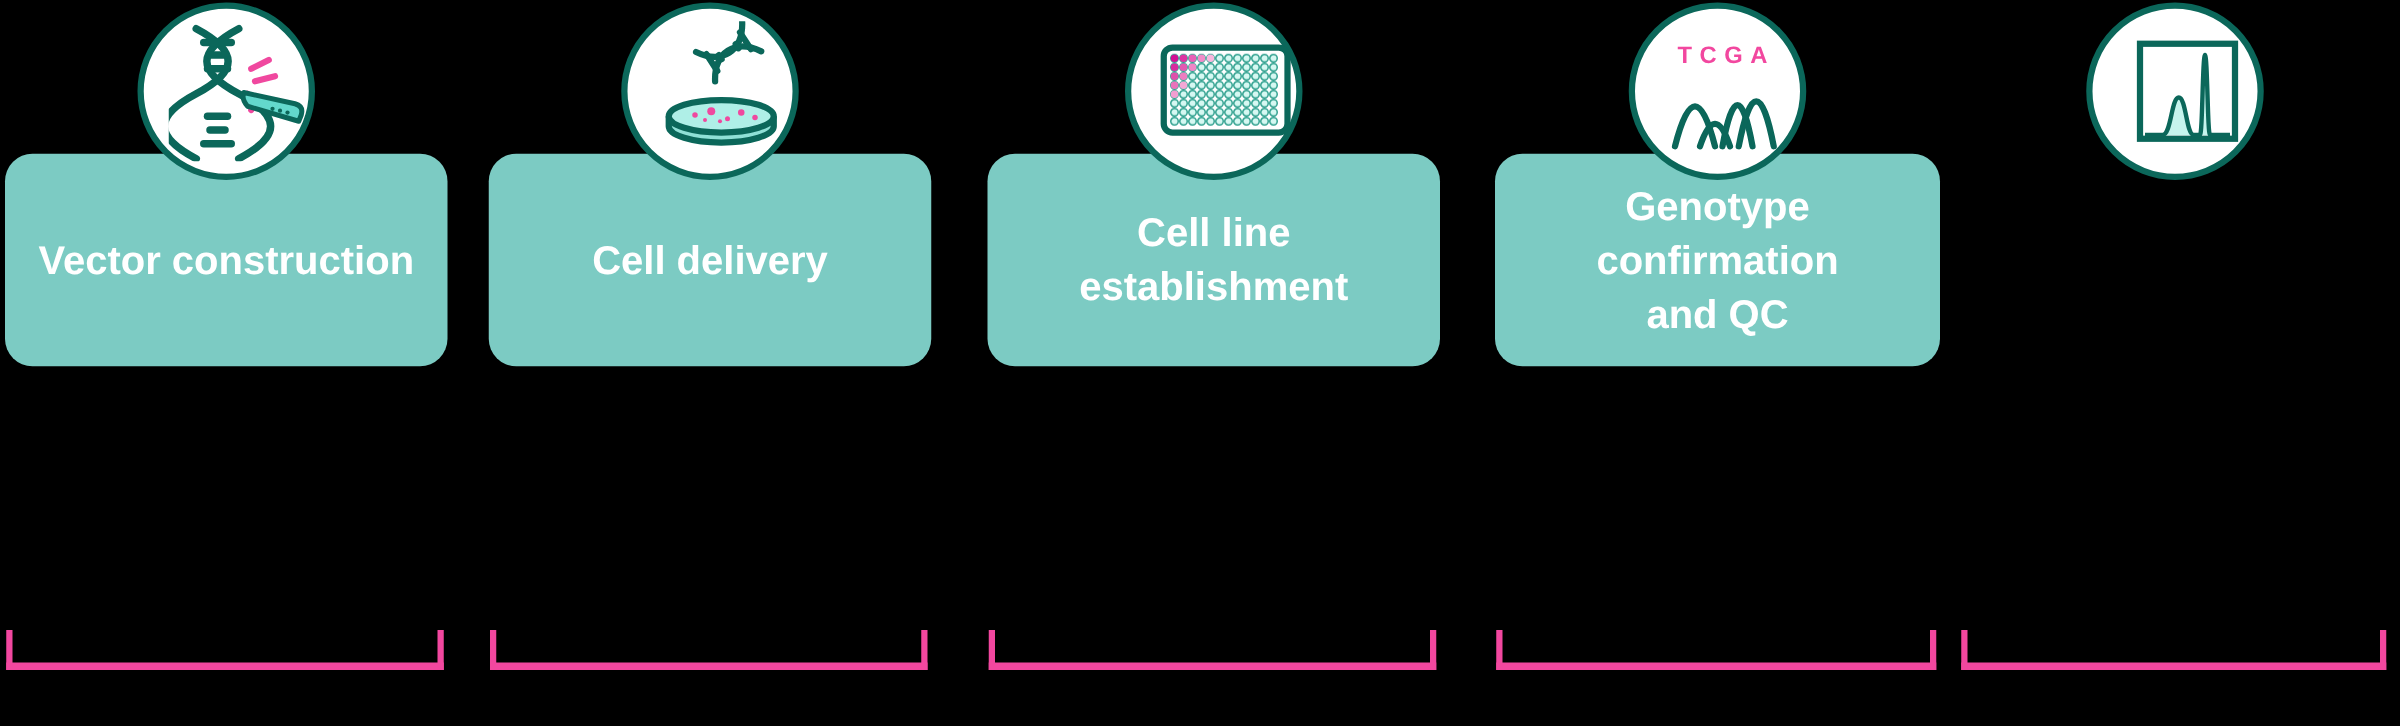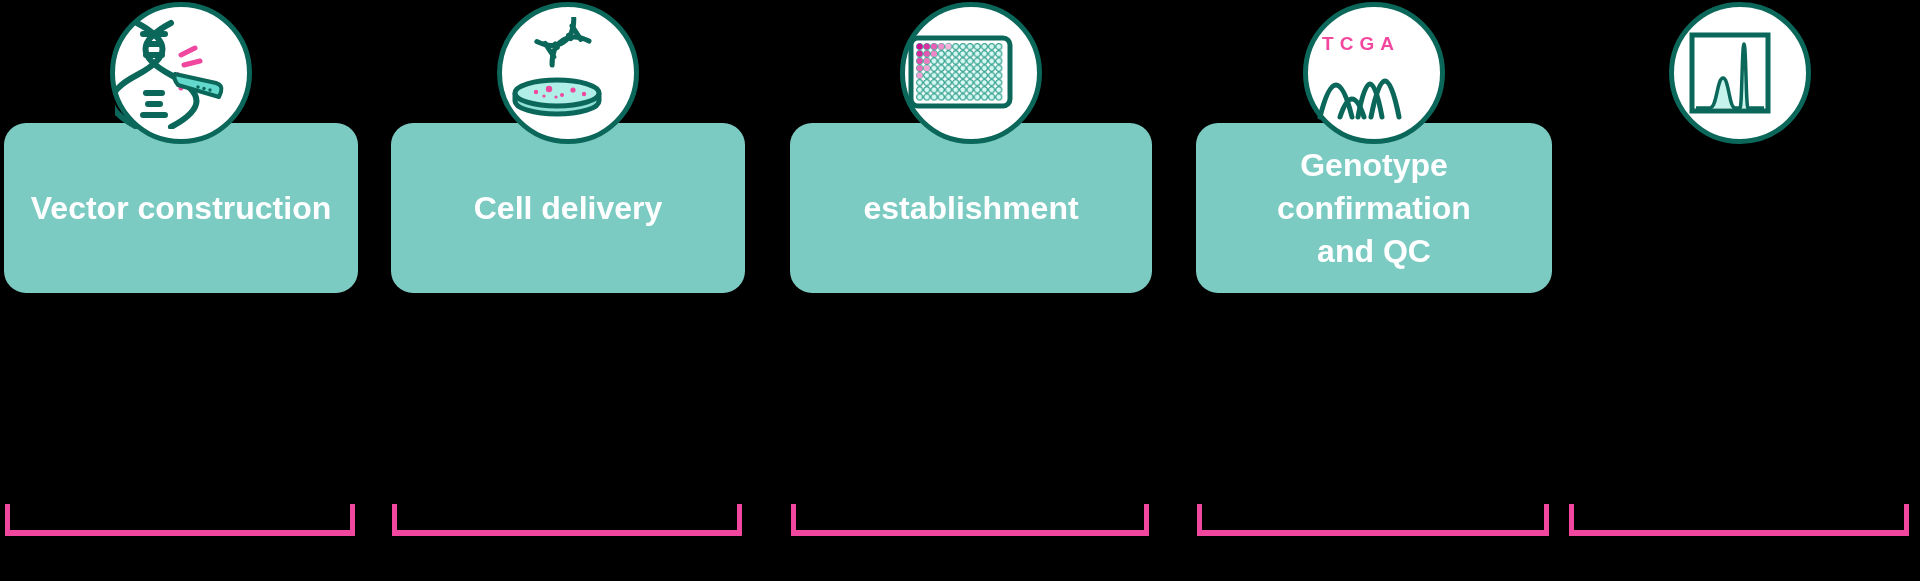--- a/index.html
+++ b/index.html
@@ -25,21 +25,21 @@
   .card-label{
     color:#FFFFFF;font-weight:bold;font-size:32px;line-height:43px;
     text-align:center;white-space:nowrap;
   }
   .card-label span{display:block;}
 
   .icon-circle{
     position:absolute;top:2px;left:50%;transform:translateX(-50%);
     width:132px;height:132px;background:#FFFFFF;
     border:5px solid #0B675A;border-radius:50%;
-    display:flex;align-items:center;justify-content:flex-start;
+    display:flex;align-items:center;justify-content:flex-end;
     z-index:2;
   }
   .icon-circle svg{display:block;}
 
   .bracket{
     position:absolute;top:504px;left:1px;right:3px;height:26px;
     border-left:5px solid #F2479F;
     border-right:5px solid #F2479F;
     border-bottom:6px solid #F2479F;
   }
@@ -111,20 +111,21 @@
           <circle cx="42" cy="79" r="1.6"></circle>
         </g>
       </svg>
     </div>
     <div class="bracket"></div>
   </div>
 
   <div class="stage">
     <div class="card">
       <div class="card-label">
+        <span>Cell line</span>
         <span>establishment</span>
       </div>
     </div>
     <div class="icon-circle">
       <svg width="112" height="112" viewBox="0 0 112 112">
         <defs>
           <pattern id="wp" x="11" y="26" width="7.2" height="7.2" patternUnits="userSpaceOnUse">
             <circle cx="3.6" cy="3.6" r="3" fill="#D6F8F2" stroke="#2FA08E" stroke-width="1.2"></circle>
           </pattern>
         </defs>

